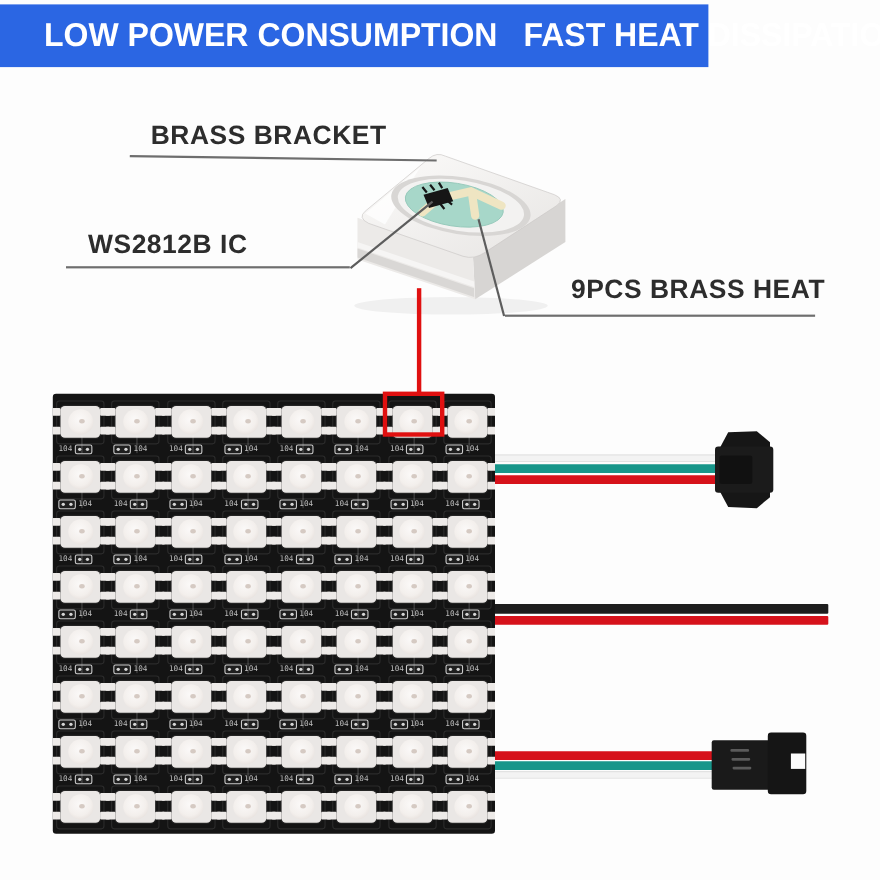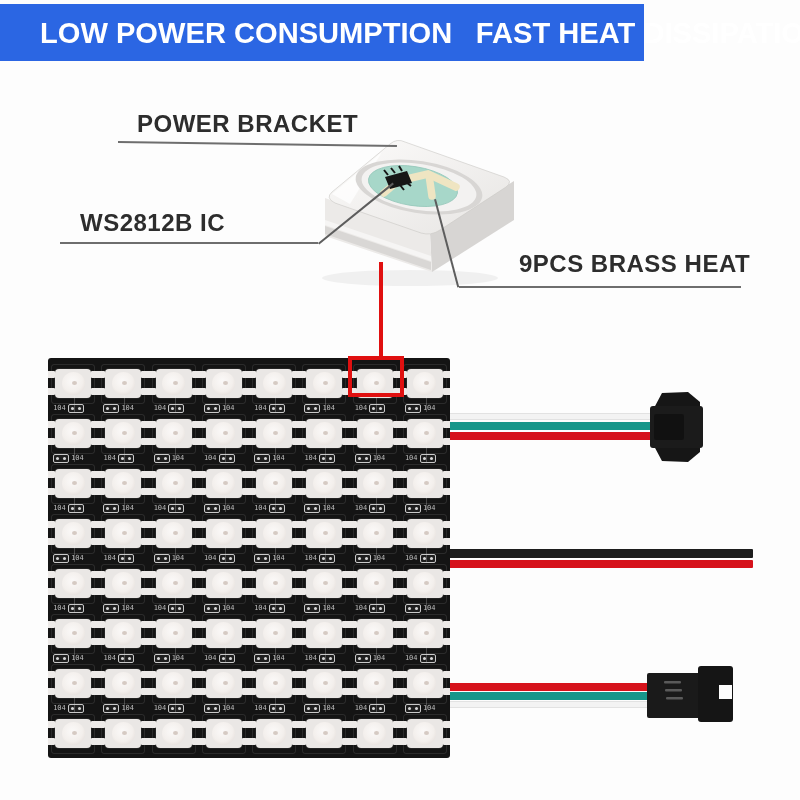--- a/index.html
+++ b/index.html
@@ -75,21 +75,21 @@
   .conn-bottom{left:644px;top:658px;width:92px;height:68px;z-index:4;}
 </style>
 </head>
 <body>
 
 <div class="banner">
   <span>LOW POWER CONSUMPTION</span>
   <span class="right">FAST HEAT DISSIPATION</span>
 </div>
 
-<div class="callout-label" style="left:137px;top:110px;">POWER BRACKET</div>
+<div class="callout-label" style="left:137px;top:110px;">BRASS BRACKET</div>
 <div class="callout-label" style="left:80px;top:209px;">WS2812B IC</div>
 <div class="callout-label" style="left:519px;top:250px;">9PCS BRASS HEAT</div>
 
 <div class="callout-line" style="left:118px;top:141px;width:279px;transform:rotate(0.8deg);"></div>
 <div class="callout-line" style="left:60px;top:242px;width:258px;"></div>
 <div class="callout-line" style="left:318px;top:243px;width:96px;transform:rotate(-39deg);background:#5d5d5d;"></div>
 <div class="callout-line" style="left:459px;top:286px;width:282px;"></div>
 <div class="callout-line" style="left:436px;top:199px;width:91px;transform:rotate(75.2deg);background:#5d5d5d;"></div>
 
 <svg class="holder led-closeup" viewBox="0 0 240 160">

